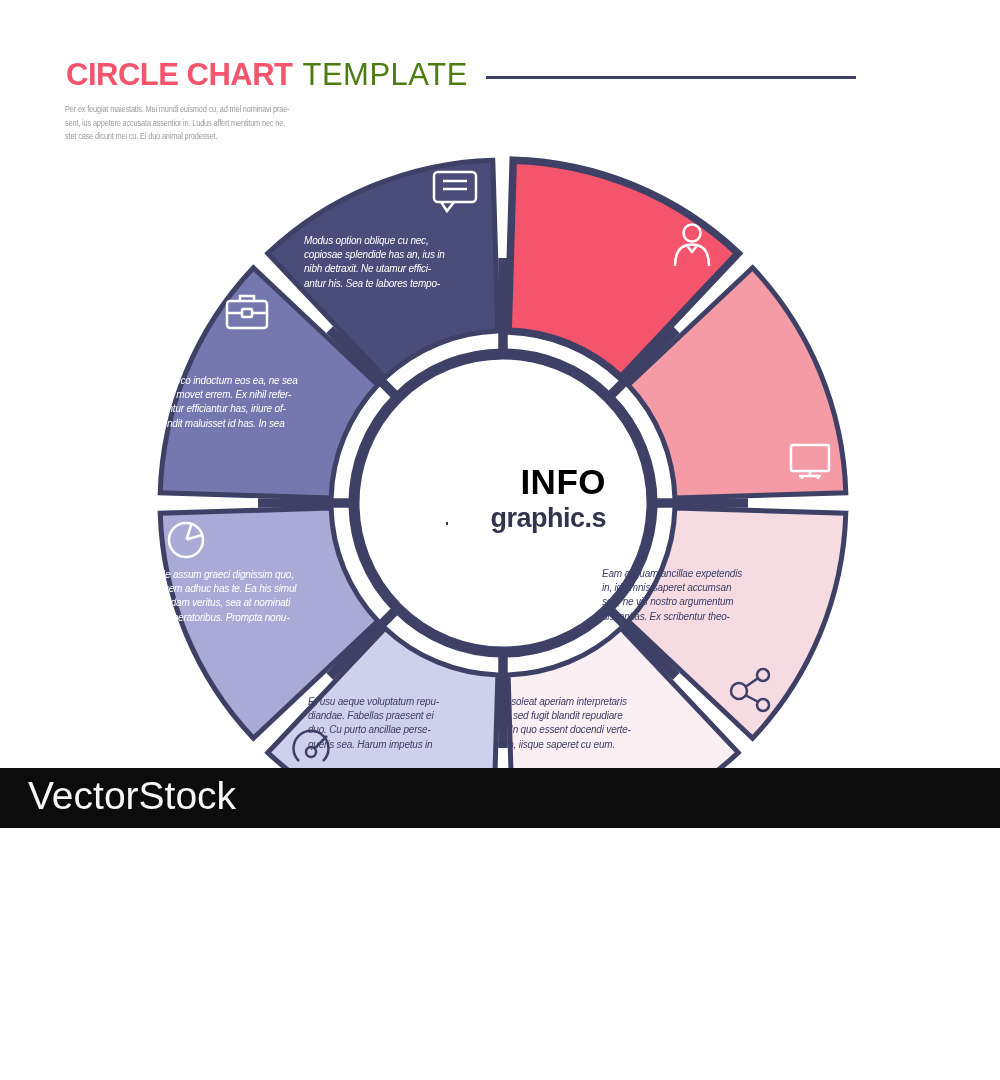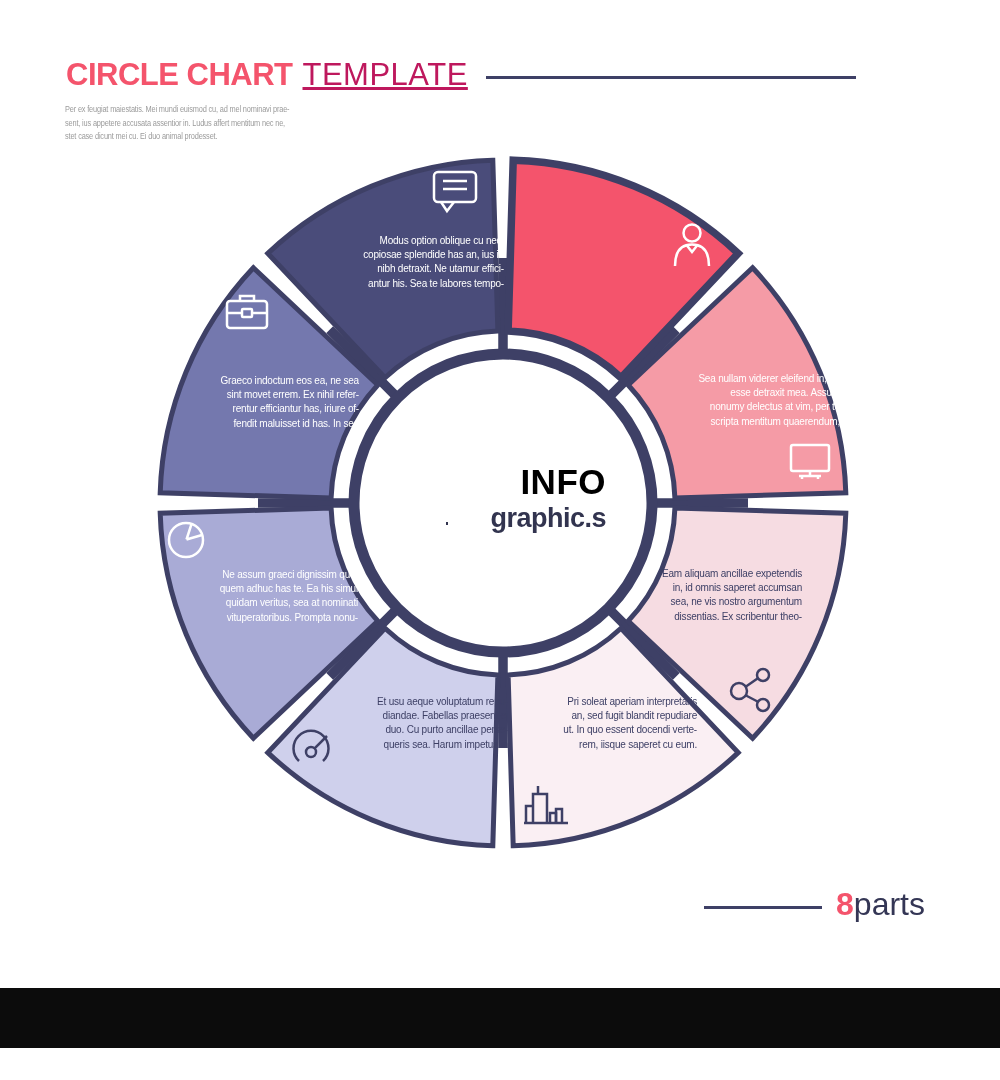--- a/index.html
+++ b/index.html
@@ -1,36 +1,36 @@
 <!DOCTYPE html>
 <html><head>
 <meta charset="utf-8">
 <style>
   * { margin:0; padding:0; box-sizing:border-box; }
   body { background:#fff; font-family:"Liberation Sans", sans-serif; }
-  .canvas { position:relative; width:1000px; height:1048px; background:#ffffff; overflow:hidden; }
+  .canvas { position:relative; width:1000px; height:828px; background:#ffffff; overflow:hidden; }
 
   
   .title-row { position:absolute; left:66px; top:57px; width:790px; display:flex; align-items:center; }
   .title-accent { font-size:31px; font-weight:800; letter-spacing:-0.5px; color:#f4546c; white-space:nowrap; }
-  .title-rest { font-size:31px; font-weight:400; letter-spacing:0.5px; color:#be185d; margin-left:10px; white-space:nowrap;text-decoration:underline; }
+  .title-rest { font-size:31px; font-weight:400; letter-spacing:0.5px; color:#4d7c0f; margin-left:10px; white-space:nowrap; }
   .title-rule { flex:1; height:3px; background:#3e4066; margin-left:18px; margin-top:4px; }
   .intro { position:absolute; left:65px; top:103px; font-size:9px; line-height:13.5px; letter-spacing:-0.2px;
            color:#9b9b9b; white-space:pre-line; transform:scaleX(0.82); transform-origin:0 0; width:320px; }
 
   
   .chart-svg { position:absolute; left:0; top:0; }
   .sector { stroke:#3e4066; stroke-width:5; }
   .sector-hi { stroke-width:7.5; }
   .spokes { stroke:#3e4066; stroke-width:9.5; fill:none; }
   .hub { fill:#ffffff; stroke:#3e4066; stroke-width:11; }
 
   
-  .seg-text { position:absolute; width:200px; text-align:right; font-size:10px; line-height:14.2px;
-              letter-spacing:-0.2px; white-space:pre-line; transform:translate(-50%,-50%); }
+  .seg-text { position:absolute; width:200px; text-align:left; font-size:10px; line-height:14.2px;
+              letter-spacing:-0.2px; white-space:pre-line; transform:translate(-50%,-50%);font-style:italic; }
 
   
   .icon { position:absolute; transform:translate(-50%,-50%); }
   .icon path, .icon rect, .icon circle { fill:none; stroke-width:2.5; }
   .ic-light path, .ic-light rect, .ic-light circle { stroke:#ffffff; }
   .ic-dark path, .ic-dark rect, .ic-dark circle { stroke:#3e4066; }
 
   
   .brand { position:absolute; left:446px; top:464px; width:160px; text-align:right; }
   .brand-top { font-size:35px; font-weight:800; letter-spacing:0.5px; color:#000000; line-height:1.05; }
@@ -124,24 +124,20 @@
     <path d="M -7 -9 V -14 H 7 V -9"></path>
     <path d="M -20 3 H -5 M 5 3 H 20"></path>
     <rect x="-5" y="-1" width="10" height="8" rx="1"></rect>
   </svg>
   <svg class="icon ic-light" style="left:455px; top:189px;" width="56" height="56" viewBox="-28 -28 56 56">
     <rect x="-21" y="-17" width="42" height="30" rx="4"></rect>
     <path d="M -12 -8 H 12 M -12 0 H 12"></path>
     <path d="M -14 13 L -8 22 L -1 13"></path>
   </svg>
 
-  <div class="seg-text" style="left: 740px; top: 400px; color: rgb(255, 255, 255);">Sea nullam viderer eleifend in, eu
-esse detraxit mea. Assum
-nonumy delectus at vim, per te
-scripta mentitum quaerendum,</div>
   <div class="seg-text" style="left: 702px; top: 595px; color: rgb(62, 64, 102);">Eam aliquam ancillae expetendis
 in, id omnis saperet accumsan
 sea, ne vis nostro argumentum
 dissentias. Ex scribentur theo-</div>
   <div class="seg-text" style="left: 597px; top: 723px; color: rgb(62, 64, 102);">Pri soleat aperiam interpretaris
 an, sed fugit blandit repudiare
 ut. In quo essent docendi verte-
 rem, iisque saperet cu eum.</div>
   <div class="seg-text" style="left: 408px; top: 723px; color: rgb(62, 64, 102);">Et usu aeque voluptatum repu-
 diandae. Fabellas praesent ei
@@ -168,15 +164,16 @@
     </div>
   </div>
 
   <div class="parts-row">
     <div class="parts-rule"></div>
     <span class="parts-count">8</span>
     <span class="parts-label">parts</span>
   </div>
 
   <div class="wm-bar">
+    <span class="wm-left">VectorStock</span>
   </div>
 
 </div>
 
 </body></html>

